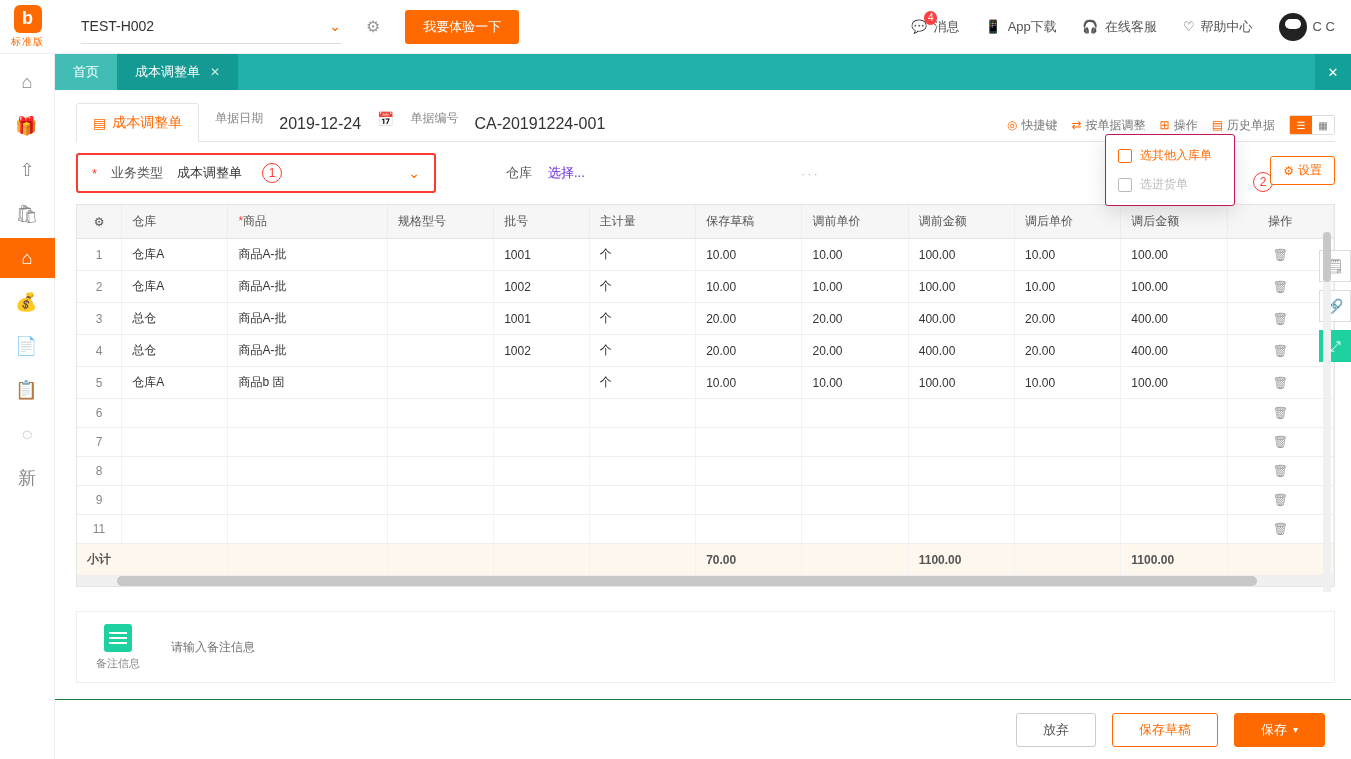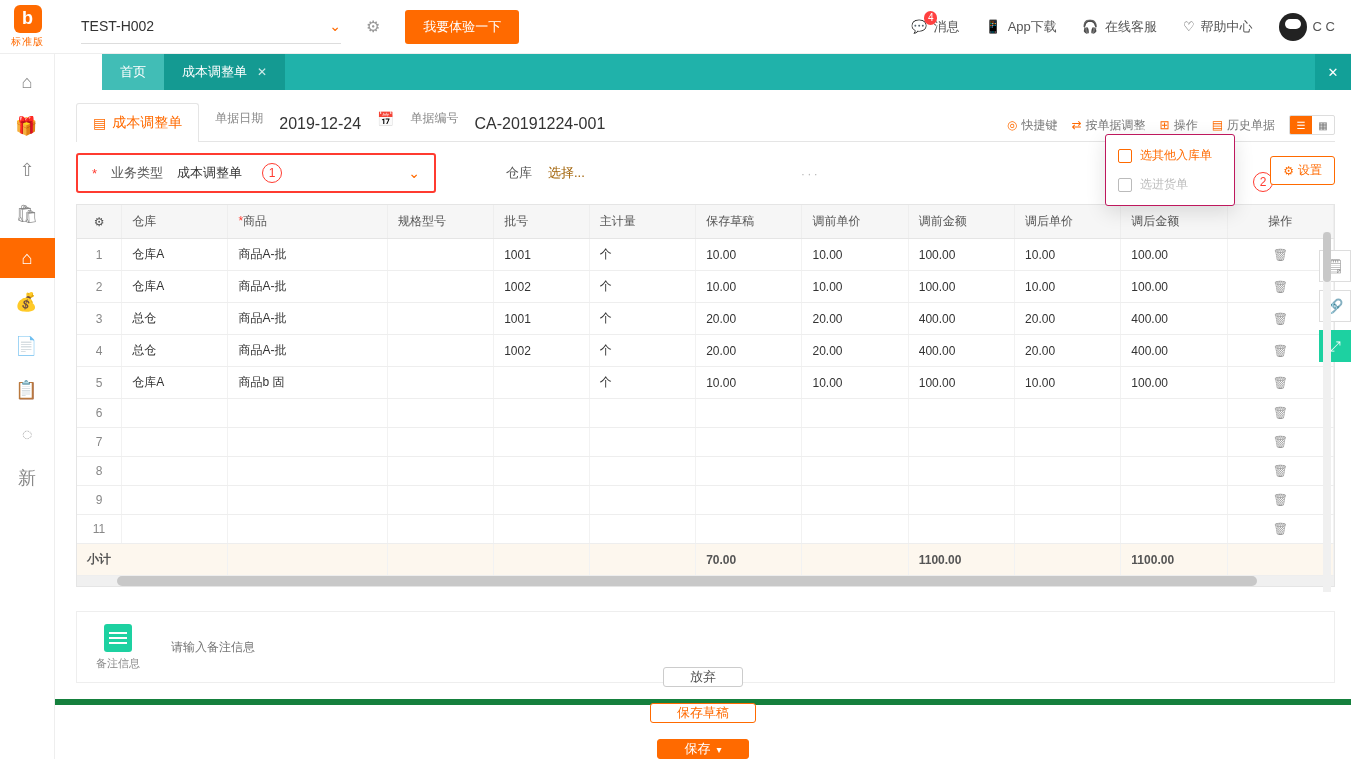--- a/index.html
+++ b/index.html
@@ -20,21 +20,21 @@
 .msg-wrap { position: relative; }
 .avatar { width: 28px; height: 28px; border-radius: 50%; background: #222; display: inline-block; position: relative; }
 .avatar::after { content: ""; position: absolute; top: 6px; left: 6px; width: 16px; height: 10px; background: #fff; border-radius: 8px; }
 
 
 .sidebar { position: absolute; left: 0; top: 54px; bottom: 0; width: 55px; background: #fff; border-right: 1px solid #eee; display: flex; flex-direction: column; align-items: center; padding-top: 8px; gap: 4px; }
 .side-item { width: 55px; height: 40px; display: flex; align-items: center; justify-content: center; color: #888; font-size: 18px; cursor: pointer; }
 .side-item.active { background: #ff6a00; color: #fff; }
 
 
-.tab-bar { position: absolute; left: 55px; top: 54px; right: 0; height: 36px; background: #20b2aa; display: flex; align-items: stretch; margin-left: 47px; }
+.tab-bar { position: absolute; left: 55px; top: 54px; right: 0; height: 36px; background: #20b2aa; display: flex; align-items: stretch; }
 .tab { padding: 0 18px; display: flex; align-items: center; color: #fff; font-size: 13px; cursor: pointer; gap: 10px; }
 .tab.inactive { background: rgba(255,255,255,0.15); }
 .tab.active { background: #149a92; }
 .tab-close { font-size: 12px; opacity: 0.8; }
 .tabbar-close { margin-left: auto; width: 36px; display: flex; align-items: center; justify-content: center; color: #fff; cursor: pointer; background: #12a098; }
 
 
 .main { position: absolute; left: 76px; top: 104px; right: 16px; bottom: 0; }
 .doc-header { display: flex; align-items: flex-end; gap: 0; height: 38px; border-bottom: 1px solid #e5e5e5; }
 .doc-tab { padding: 10px 16px; border: 1px solid #e5e5e5; border-bottom: none; background: #fff; display: flex; align-items: center; gap: 6px; color: #ff6a00; font-size: 14px; border-radius: 3px 3px 0 0; margin-bottom: -1px; }
@@ -52,21 +52,21 @@
 
 
 .filter-row { display: flex; align-items: center; height: 62px; position: relative; }
 .biz-type-box { border: 2px solid #ff3b30; border-radius: 3px; width: 360px; height: 40px; display: flex; align-items: center; padding: 0 14px; gap: 14px; }
 .req-star { color: #ff3b30; }
 .biz-label { color: #555; font-size: 13px; }
 .biz-val { color: #333; font-size: 13px; }
 .circ-num { display: inline-flex; width: 20px; height: 20px; border: 1.5px solid #ff3b30; color: #ff3b30; border-radius: 50%; align-items: center; justify-content: center; font-size: 12px; margin-left: 6px; }
 .biz-chev { margin-left: auto; color: #ff6a00; font-size: 14px; }
 .wh-field { margin-left: 70px; display: flex; align-items: center; gap: 16px; font-size: 13px; color: #555; }
-.wh-ph { color: #a16207; text-align: center; }
+.wh-ph { color: #6d28d9; text-align: center; }
 .wh-dots { color: #bbb; margin-left: 200px; letter-spacing: 2px; }
 
 
 .popup { position: absolute; right: 100px; top: -8px; width: 130px; background: #fff; border: 1px solid #be185d; box-shadow: 0 6px 20px rgba(0,0,0,0.12); border-radius: 3px; padding: 6px 0; z-index: 10; }
 .popup-item { padding: 6px 12px; display: flex; align-items: center; gap: 8px; font-size: 12px; cursor: pointer; }
 .popup-item.enabled { color: #ff6a00; }
 .popup-item.disabled { color: #bbb; text-align: right; }
 .popup-ico { width: 14px; height: 14px; border: 1.5px solid currentColor; border-radius: 2px; display: inline-block; }
 .circ-num2 { position: absolute; right: 62px; top: 30px; }
 
@@ -86,21 +86,21 @@
 
 
 .remark-box { margin-top: 24px; border: 1px solid #eee; display: flex; height: 72px; }
 .remark-left { width: 82px; display: flex; flex-direction: column; align-items: center; justify-content: center; gap: 4px; }
 .remark-ico { width: 28px; height: 28px; background: #1dd1a1; border-radius: 3px; position: relative; }
 .remark-ico::after { content: ""; position: absolute; left: 5px; right: 5px; top: 8px; height: 2px; background: #fff; box-shadow: 0 5px 0 #fff, 0 10px 0 #fff; }
 .remark-lbl { font-size: 11px; color: #888; }
 .remark-input { flex: 1; border: none; padding: 12px; font-size: 12px; color: #bbb; }
 
 
-.bottom-bar { position: absolute; left: 55px; right: 0; bottom: 0; height: 60px; border-top: 6px solid #15803d; display: flex; align-items: center; justify-content: flex-end; gap: 16px; padding: 0 26px; background: #fff; flex-direction: column; }
+.bottom-bar { position: absolute; left: 55px; right: 0; bottom: 0; height: 60px; border-top: 1px solid #15803d; display: flex; align-items: center; justify-content: flex-end; gap: 16px; padding: 0 26px; background: #fff; }
 .btn { height: 34px; padding: 0 26px; border-radius: 3px; font-size: 13px; cursor: pointer; display: flex; align-items: center; gap: 6px; }
 .btn-plain { background: #fff; border: 1px solid #ccc; color: #555; }
 .btn-outline-orange { background: #fff; border: 1px solid #ff6a00; color: #ff6a00; }
 .btn-orange { background: #ff6a00; border: 1px solid #ff6a00; color: #fff; }
 .btn-chev { font-size: 10px; }
 
 
 .float-rail { position: absolute; right: 0; top: 250px; width: 32px; display: flex; flex-direction: column; gap: 8px; }
 .float-item { width: 32px; height: 32px; background: #fff; border: 1px solid #ddd; display: flex; align-items: center; justify-content: center; color: #888; font-size: 14px; cursor: pointer; }
 .float-item.accent { background: #1dd1a1; color: #fff; border-color: #1dd1a1; }

